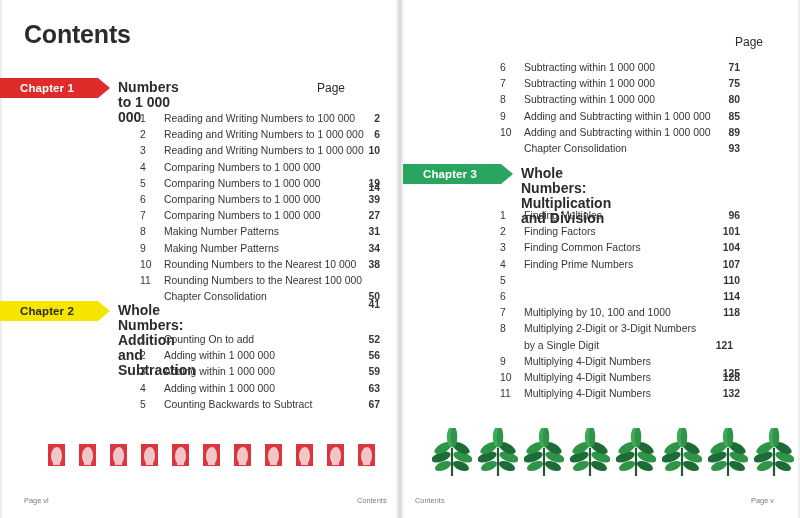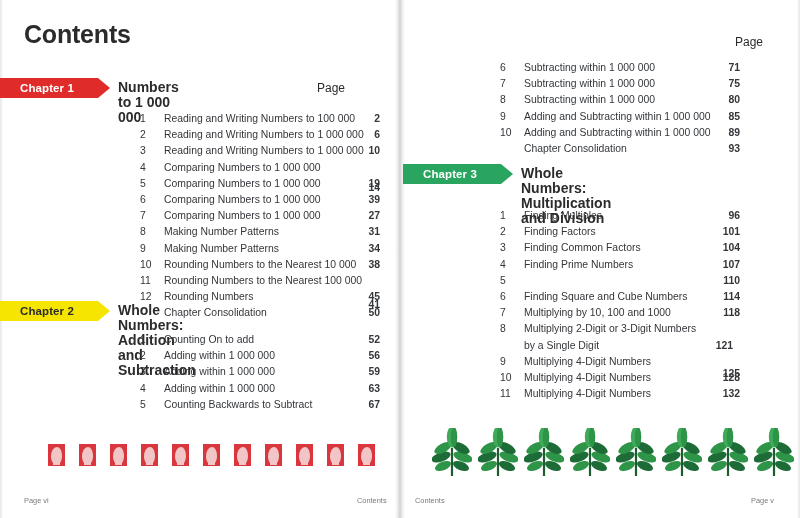--- a/index.html
+++ b/index.html
@@ -244,25 +244,20 @@
         <span class="lesson-num">10</span>
         <span class="lesson-title">Rounding Numbers to the Nearest 10 000</span>
         <span class="lesson-page" style="right: 0px;">38</span>
       </div>
       <div class="lesson-row">
         <span class="lesson-num">11</span>
         <span class="lesson-title">Rounding Numbers to the Nearest 100 000</span>
         <span class="lesson-page" style="right: 0px; margin-top: 24px;">41</span>
       </div>
       <div class="lesson-row">
-        <span class="lesson-num">12</span>
-        <span class="lesson-title">Rounding Numbers</span>
-        <span class="lesson-page" style="right: 0px;">45</span>
-      </div>
-      <div class="lesson-row">
         <span class="lesson-num"></span>
         <span class="lesson-title">Chapter Consolidation</span>
         <span class="lesson-page" style="right: 0px;">50</span>
       </div>
     </div>
 
   <div class="chapter-block" style="left:0; top:301px;">
     <div class="chapter-tag" id="tag-ch2" style="left: 0px; top: 0px; width: 98px; background: rgb(245, 229, 0); color: rgb(43, 43, 43);">
       <span>Chapter 2</span>
       <span class="arrow" id="arrow-ch2" style="border-left: 12px solid rgb(245, 229, 0);"></span>
@@ -410,21 +405,20 @@
         <span class="lesson-num">4</span>
         <span class="lesson-title">Finding Prime Numbers</span>
         <span class="lesson-page" style="right: 0px;">107</span>
       </div>
       <div class="lesson-row">
         <span class="lesson-num">5</span>
         <span class="lesson-page" style="right: 0px;">110</span>
       </div>
       <div class="lesson-row">
         <span class="lesson-num">6</span>
-        <span class="lesson-title">Finding Square and Cube Numbers</span>
         <span class="lesson-page" style="right: 0px;">114</span>
       </div>
       <div class="lesson-row">
         <span class="lesson-num">7</span>
         <span class="lesson-title">Multiplying by 10, 100 and 1000</span>
         <span class="lesson-page" style="right: 0px;">118</span>
       </div>
       <div class="lesson-row">
         <span class="lesson-num">8</span>
         <span class="lesson-title">Multiplying 2-Digit or 3-Digit Numbers</span>

